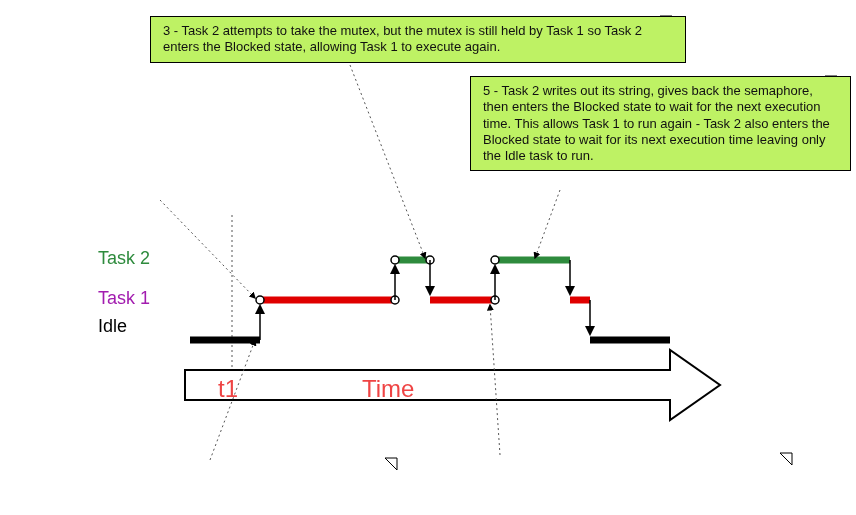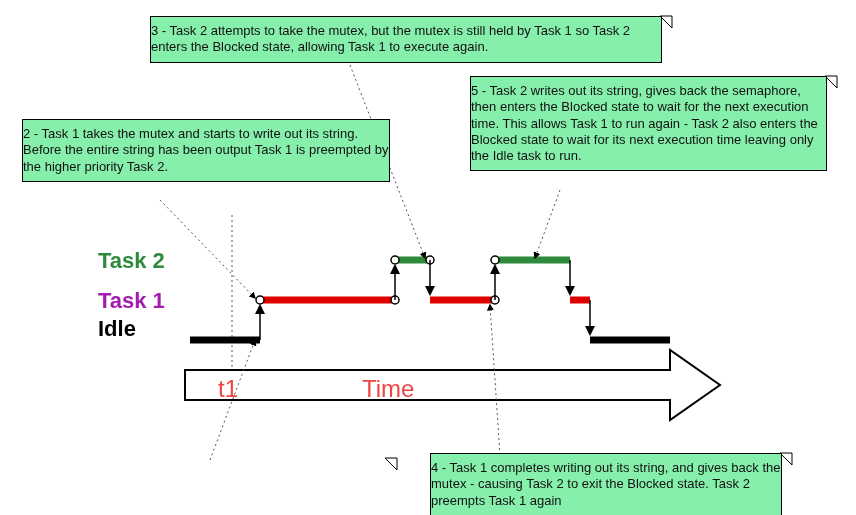--- a/index.html
+++ b/index.html
@@ -1,19 +1,19 @@
 <!DOCTYPE html>
 <html><head>
 <meta charset="utf-8">
 <style>
   html,body{margin:0;padding:0;font-family:Arial,Helvetica,sans-serif;background:#fff}
   .stage{position:relative;width:856px;height:515px}
-  .note{position:absolute;border:1px solid #000;background:#86efac;padding:6px 0;
+  .note{position:absolute;border:1px solid #000;background:#bef264;padding:6px 12px;
         font-size:13px;line-height:1.25;color:#111}
-  .row-label{position:absolute;font-size:22px;font-weight:700}
+  .row-label{position:absolute;font-size:18px;font-weight:400}
   .lbl-task2{color:#2e8b3d}
   .lbl-task1{color:#a21caf}
   .lbl-idle {color:#000}
   .axis-text{position:absolute;font-size:24px;color:#ef4444}
   svg{position:absolute;left:0;top:0}
 </style>
 </head>
 <body>
 
 <div class="stage">
@@ -81,20 +81,18 @@
 
   <div class="row-label lbl-task2" style="left:98px;top:248px">Task 2</div>
   <div class="row-label lbl-task1" style="left:98px;top:288px">Task 1</div>
   <div class="row-label lbl-idle" style="left:98px;top:316px">Idle</div>
 
   <div class="axis-text" style="left:218px;top:375px">t1</div>
   <div class="axis-text" style="left:362px;top:375px">Time</div>
 
   <div class="note" style="left:150px;top:16px;width:510px">3 - Task 2 attempts to take the mutex, but the mutex is still held by Task 1 so Task 2 enters the Blocked state, allowing Task 1 to execute again.</div>
 
-  <div class="note" style="left:22px;top:119px;width:366px">2 - Task 1 takes the mutex and starts to write out its string. Before the entire string has been output Task 1 is preempted by the higher priority Task 2.</div>
 
   <div class="note" style="left:470px;top:76px;width:355px">5 - Task 2 writes out its string, gives back the semaphore, then enters the Blocked state to wait for the next execution time.  This allows Task 1 to run again - Task 2 also enters the Blocked state to wait for its next execution time leaving only the Idle task to run.</div>
 
 
-  <div class="note" style="left:430px;top:453px;width:350px">4 - Task 1 completes writing out its string, and gives back the mutex - causing Task 2 to exit the Blocked state.  Task 2 preempts Task 1 again</div>
 
 </div>
 
 </body></html>

